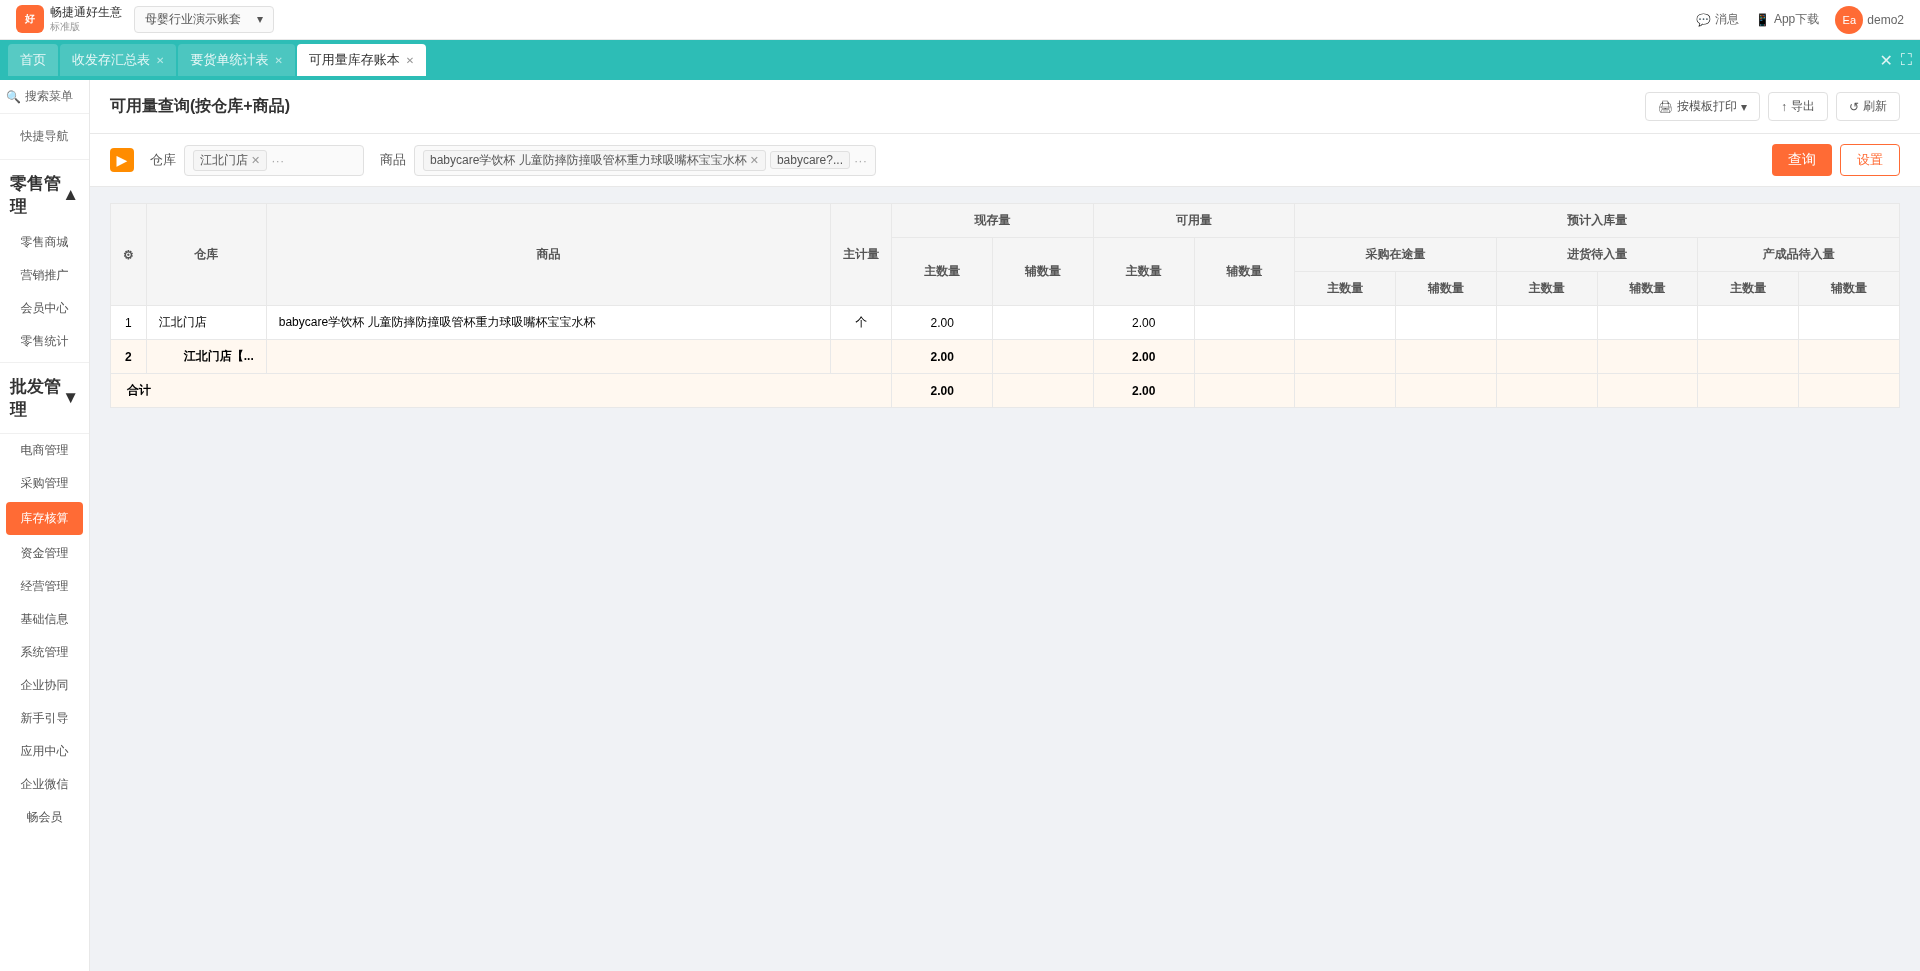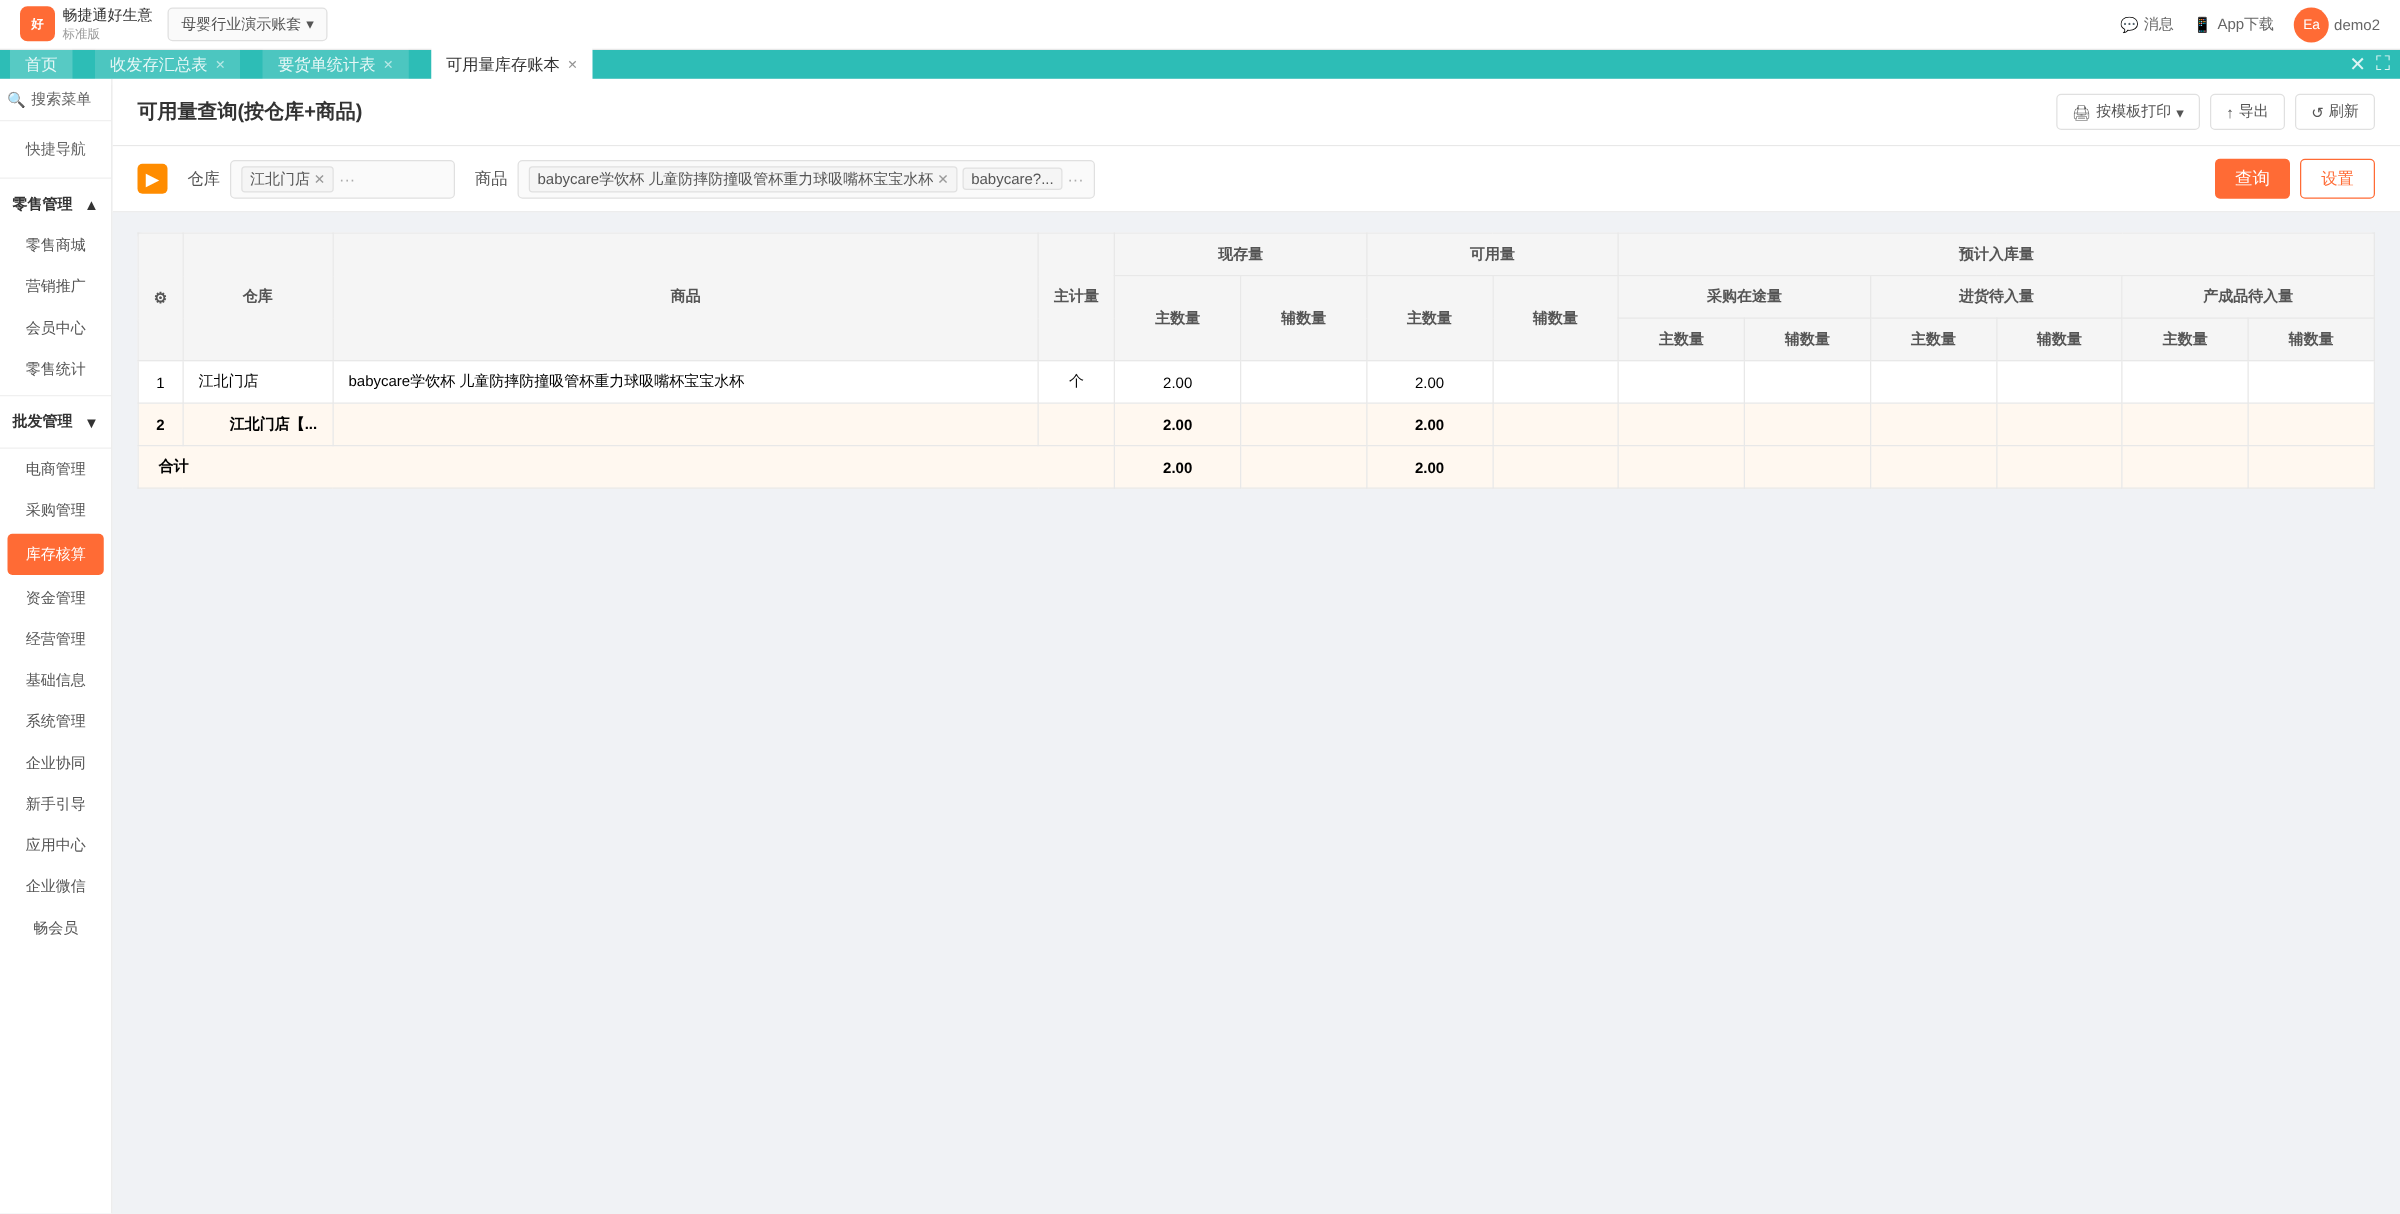--- a/index.html
+++ b/index.html
@@ -5,44 +5,44 @@
     * { margin: 0; padding: 0; box-sizing: border-box; }
     body { font-family: "Microsoft YaHei", "PingFang SC", sans-serif; font-size: 13px; background: #f0f2f5; display: flex; flex-direction: column; height: 971px; overflow: hidden; }
 
     
     .top-bar { height: 40px; background: #fff; display: flex; align-items: center; justify-content: space-between; padding: 0 16px; border-bottom: 1px solid #e8e8e8; flex-shrink: 0; }
     .top-bar-left { display: flex; align-items: center; gap: 12px; }
     .logo-area { display: flex; align-items: center; gap: 6px; }
     .logo-icon { width: 28px; height: 28px; background: #ff6b35; border-radius: 6px; display: flex; align-items: center; justify-content: center; color: white; font-size: 10px; font-weight: bold; }
     .logo-text { font-size: 12px; color: #333; line-height: 1.2; }
     .logo-sub { font-size: 10px; color: #999; }
-    .industry-selector { display: flex; align-items: center; gap: 4px; padding: 4px 10px; border: 1px solid #e0e0e0; border-radius: 4px; background: #fafafa; cursor: pointer; color: #555; font-size: 12px; }
+    .industry-selector { display: flex; align-items: center; gap: 16px; padding: 4px 10px; border: 1px solid #e0e0e0; border-radius: 4px; background: #fafafa; cursor: pointer; color: #555; font-size: 12px; }
     .top-bar-right { display: flex; align-items: center; gap: 16px; }
     .top-right-item { display: flex; align-items: center; gap: 4px; cursor: pointer; color: #666; font-size: 12px; }
     .avatar { width: 28px; height: 28px; border-radius: 50%; background: #ff6b35; display: flex; align-items: center; justify-content: center; color: white; font-size: 11px; }
 
     
-    .tab-bar { height: 23px; background: #2dbdb6; display: flex; align-items: center; padding: 0 8px; flex-shrink: 0; gap: 18px; position: relative; justify-content: center; }
+    .tab-bar { height: 40px; background: #2dbdb6; display: flex; align-items: center; padding: 0 8px; flex-shrink: 0; gap: 2px; position: relative; justify-content: center; }
     .tab { height: 32px; padding: 0 12px; border-radius: 4px 4px 0 0; display: flex; align-items: center; gap: 6px; cursor: pointer; font-size: 13px; color: rgba(255,255,255,0.85); background: rgba(255,255,255,0.15); }
     .tab.active { background: #fff; color: #333; }
     .tab.home { background: rgba(255,255,255,0.2); }
     .tab-close { font-size: 10px; opacity: 0.7; cursor: pointer; }
     .tab-bar-right { margin-left: auto; display: flex; align-items: center; gap: 8px; }
     .tab-bar-right span { color: rgba(255,255,255,0.85); cursor: pointer; font-size: 16px; }
 
     
     .main-layout { display: flex; flex: 1; overflow: hidden; }
 
     
     .sidebar { width: 90px; background: #fff; border-right: 1px solid #e8e8e8; display: flex; flex-direction: column; overflow-y: auto; flex-shrink: 0; }
     .sidebar-search { padding: 8px 6px; border-bottom: 1px solid #f0f0f0; display: flex; align-items: center; gap: 4px; cursor: pointer; color: #666; font-size: 12px; }
     .sidebar-nav { padding: 6px 0; border-bottom: 1px solid #f0f0f0; }
     .sidebar-nav-item { padding: 8px 6px; text-align: center; cursor: pointer; color: #666; font-size: 12px; }
     .sidebar-section { padding: 4px 0; border-bottom: 1px solid #f0f0f0; }
-    .sidebar-section-header { display: flex; align-items: center; justify-content: space-between; padding: 8px 10px; cursor: pointer; color: #333; font-size: 12px; font-weight: bold; }
+    .sidebar-section-header { display: flex; align-items: center; justify-content: space-between; padding: 8px 10px; cursor: pointer; color: #333; font-size: 17px; font-weight: bold; }
     .sidebar-item { padding: 8px 10px; cursor: pointer; color: #555; font-size: 12px; text-align: center; }
     .sidebar-item.active { background: #ff6b35; color: #fff; border-radius: 4px; margin: 2px 6px; }
 
     
     .content-area { flex: 1; overflow: auto; display: flex; flex-direction: column; }
 
     
     .page-header { background: #fff; padding: 12px 20px; border-bottom: 1px solid #e8e8e8; display: flex; align-items: center; justify-content: space-between; flex-shrink: 0; }
     .page-title { font-size: 16px; font-weight: bold; color: #333; }
     .page-actions { display: flex; align-items: center; gap: 8px; }

